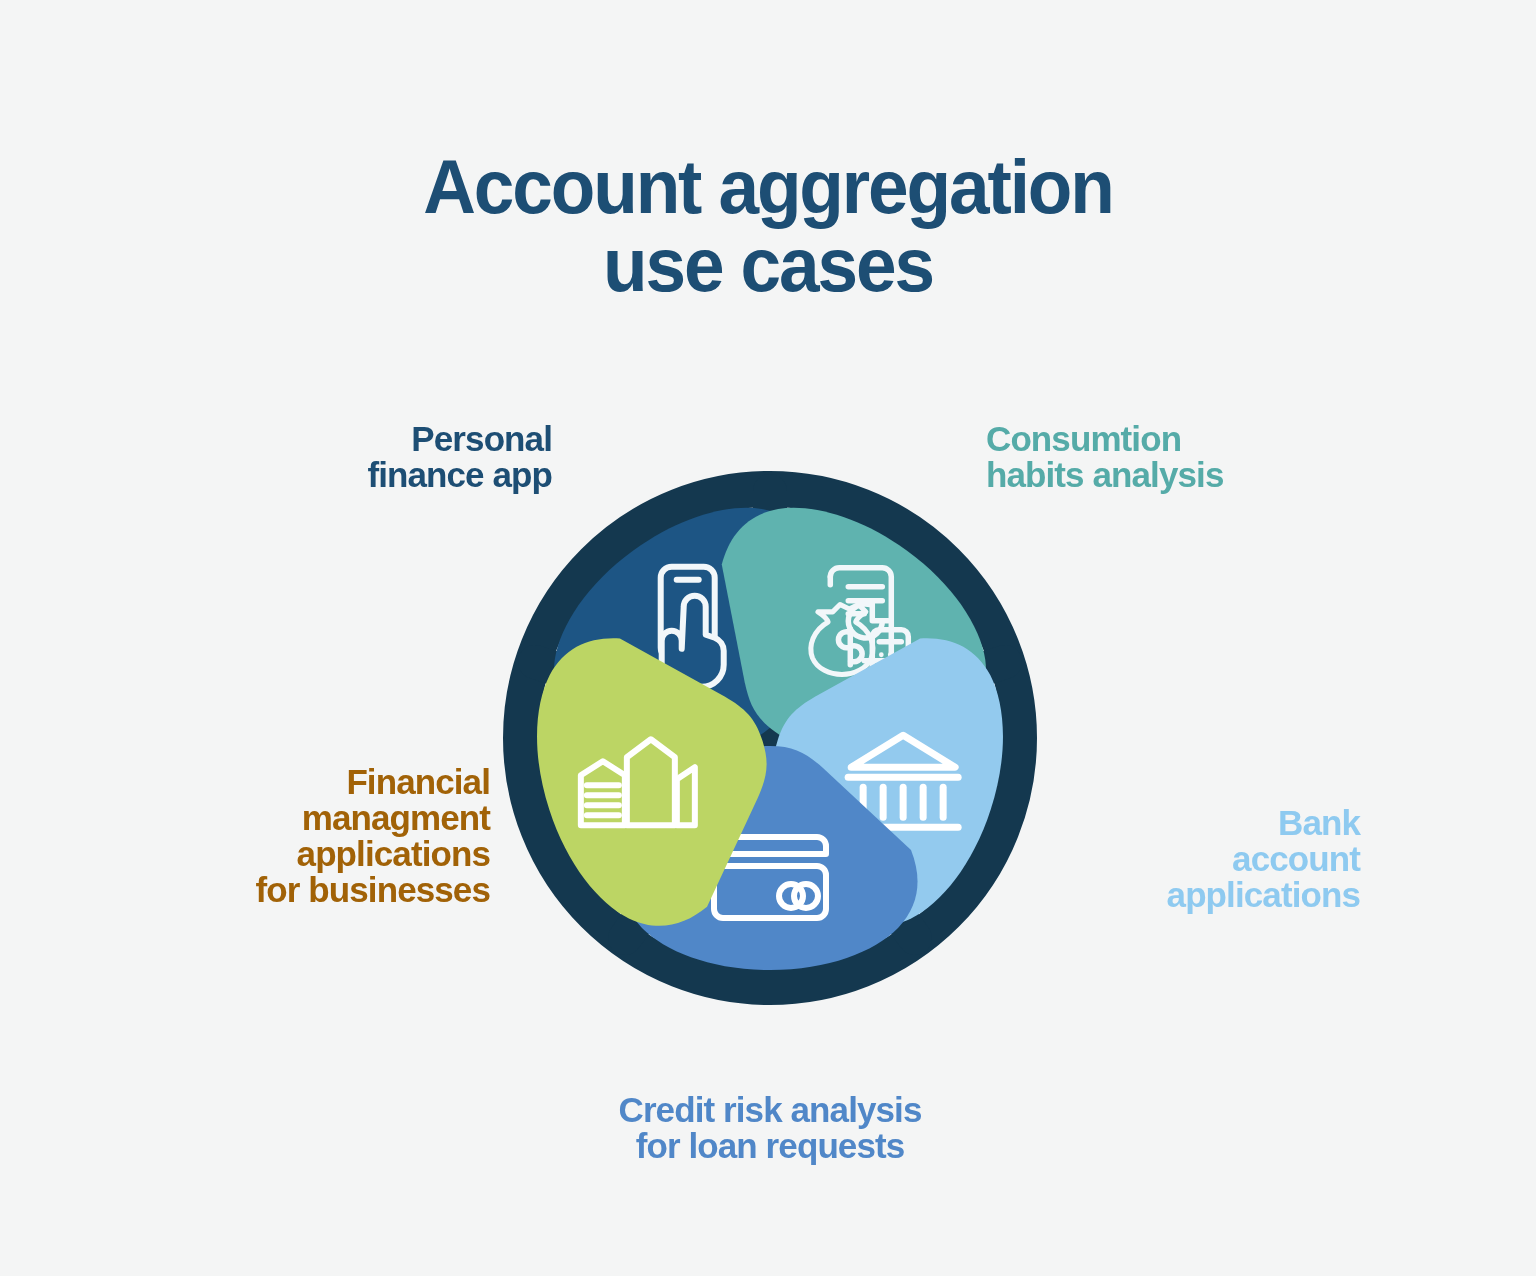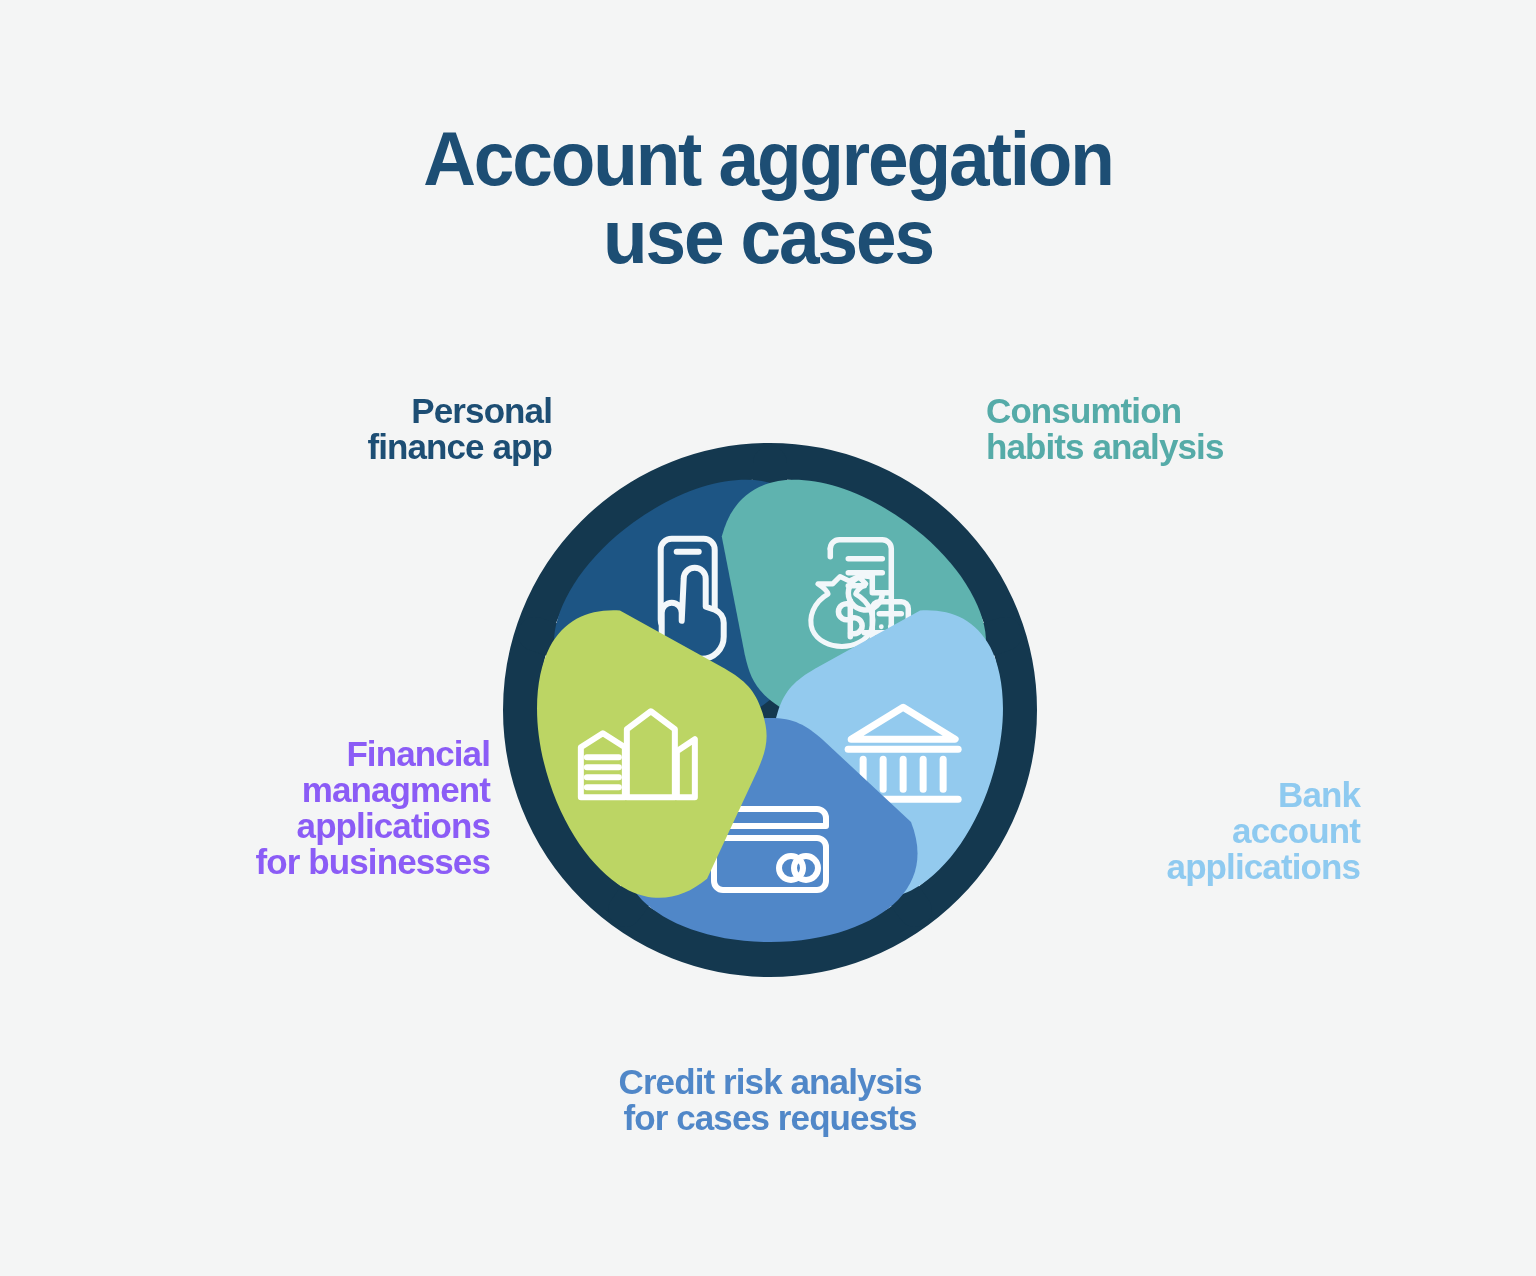--- a/index.html
+++ b/index.html
@@ -13,20 +13,21 @@
     font-family: "Liberation Sans", sans-serif;
     overflow: hidden;
     position: relative;
   }
 
   #infographic {
     position: absolute;
     inset: 0;
     width: 1536px;
     height: 896px;
+    margin-top: 28px;
   }
 
   
   .title-block {
     position: absolute;
     left: 0;
     top: 122px;
     width: 1536px;
     text-align: center;
     pointer-events: none;
@@ -98,21 +99,21 @@
     text-align: center;
     font-size: 35px;
     color: #5087c8;
   }
   .label-financial {
     left: 100px;
     top: 736px;
     width: 390px;
     text-align: right;
     font-size: 35px;
-    color: #8b5cf6;
+    color: #a16207;
   }
 </style>
 </head>
 <body style="background: rgb(244, 245, 245);">
 
 <div id="infographic">
 
   <div class="title-block">
     <span class="title-line l1">Account aggregation</span>
     <span class="title-line l2">use cases</span>
@@ -253,20 +254,20 @@
 habits analysis</div>
 
   <div class="label label-personal">Personal
 finance app</div>
 
   <div class="label label-bank">Bank
 account
 applications</div>
 
   <div class="label label-credit">Credit risk analysis
-for cases requests</div>
+for loan requests</div>
 
   <div class="label label-financial">Financial
 managment
 applications
 for businesses</div>
 
 </div>
 
 </body></html>

